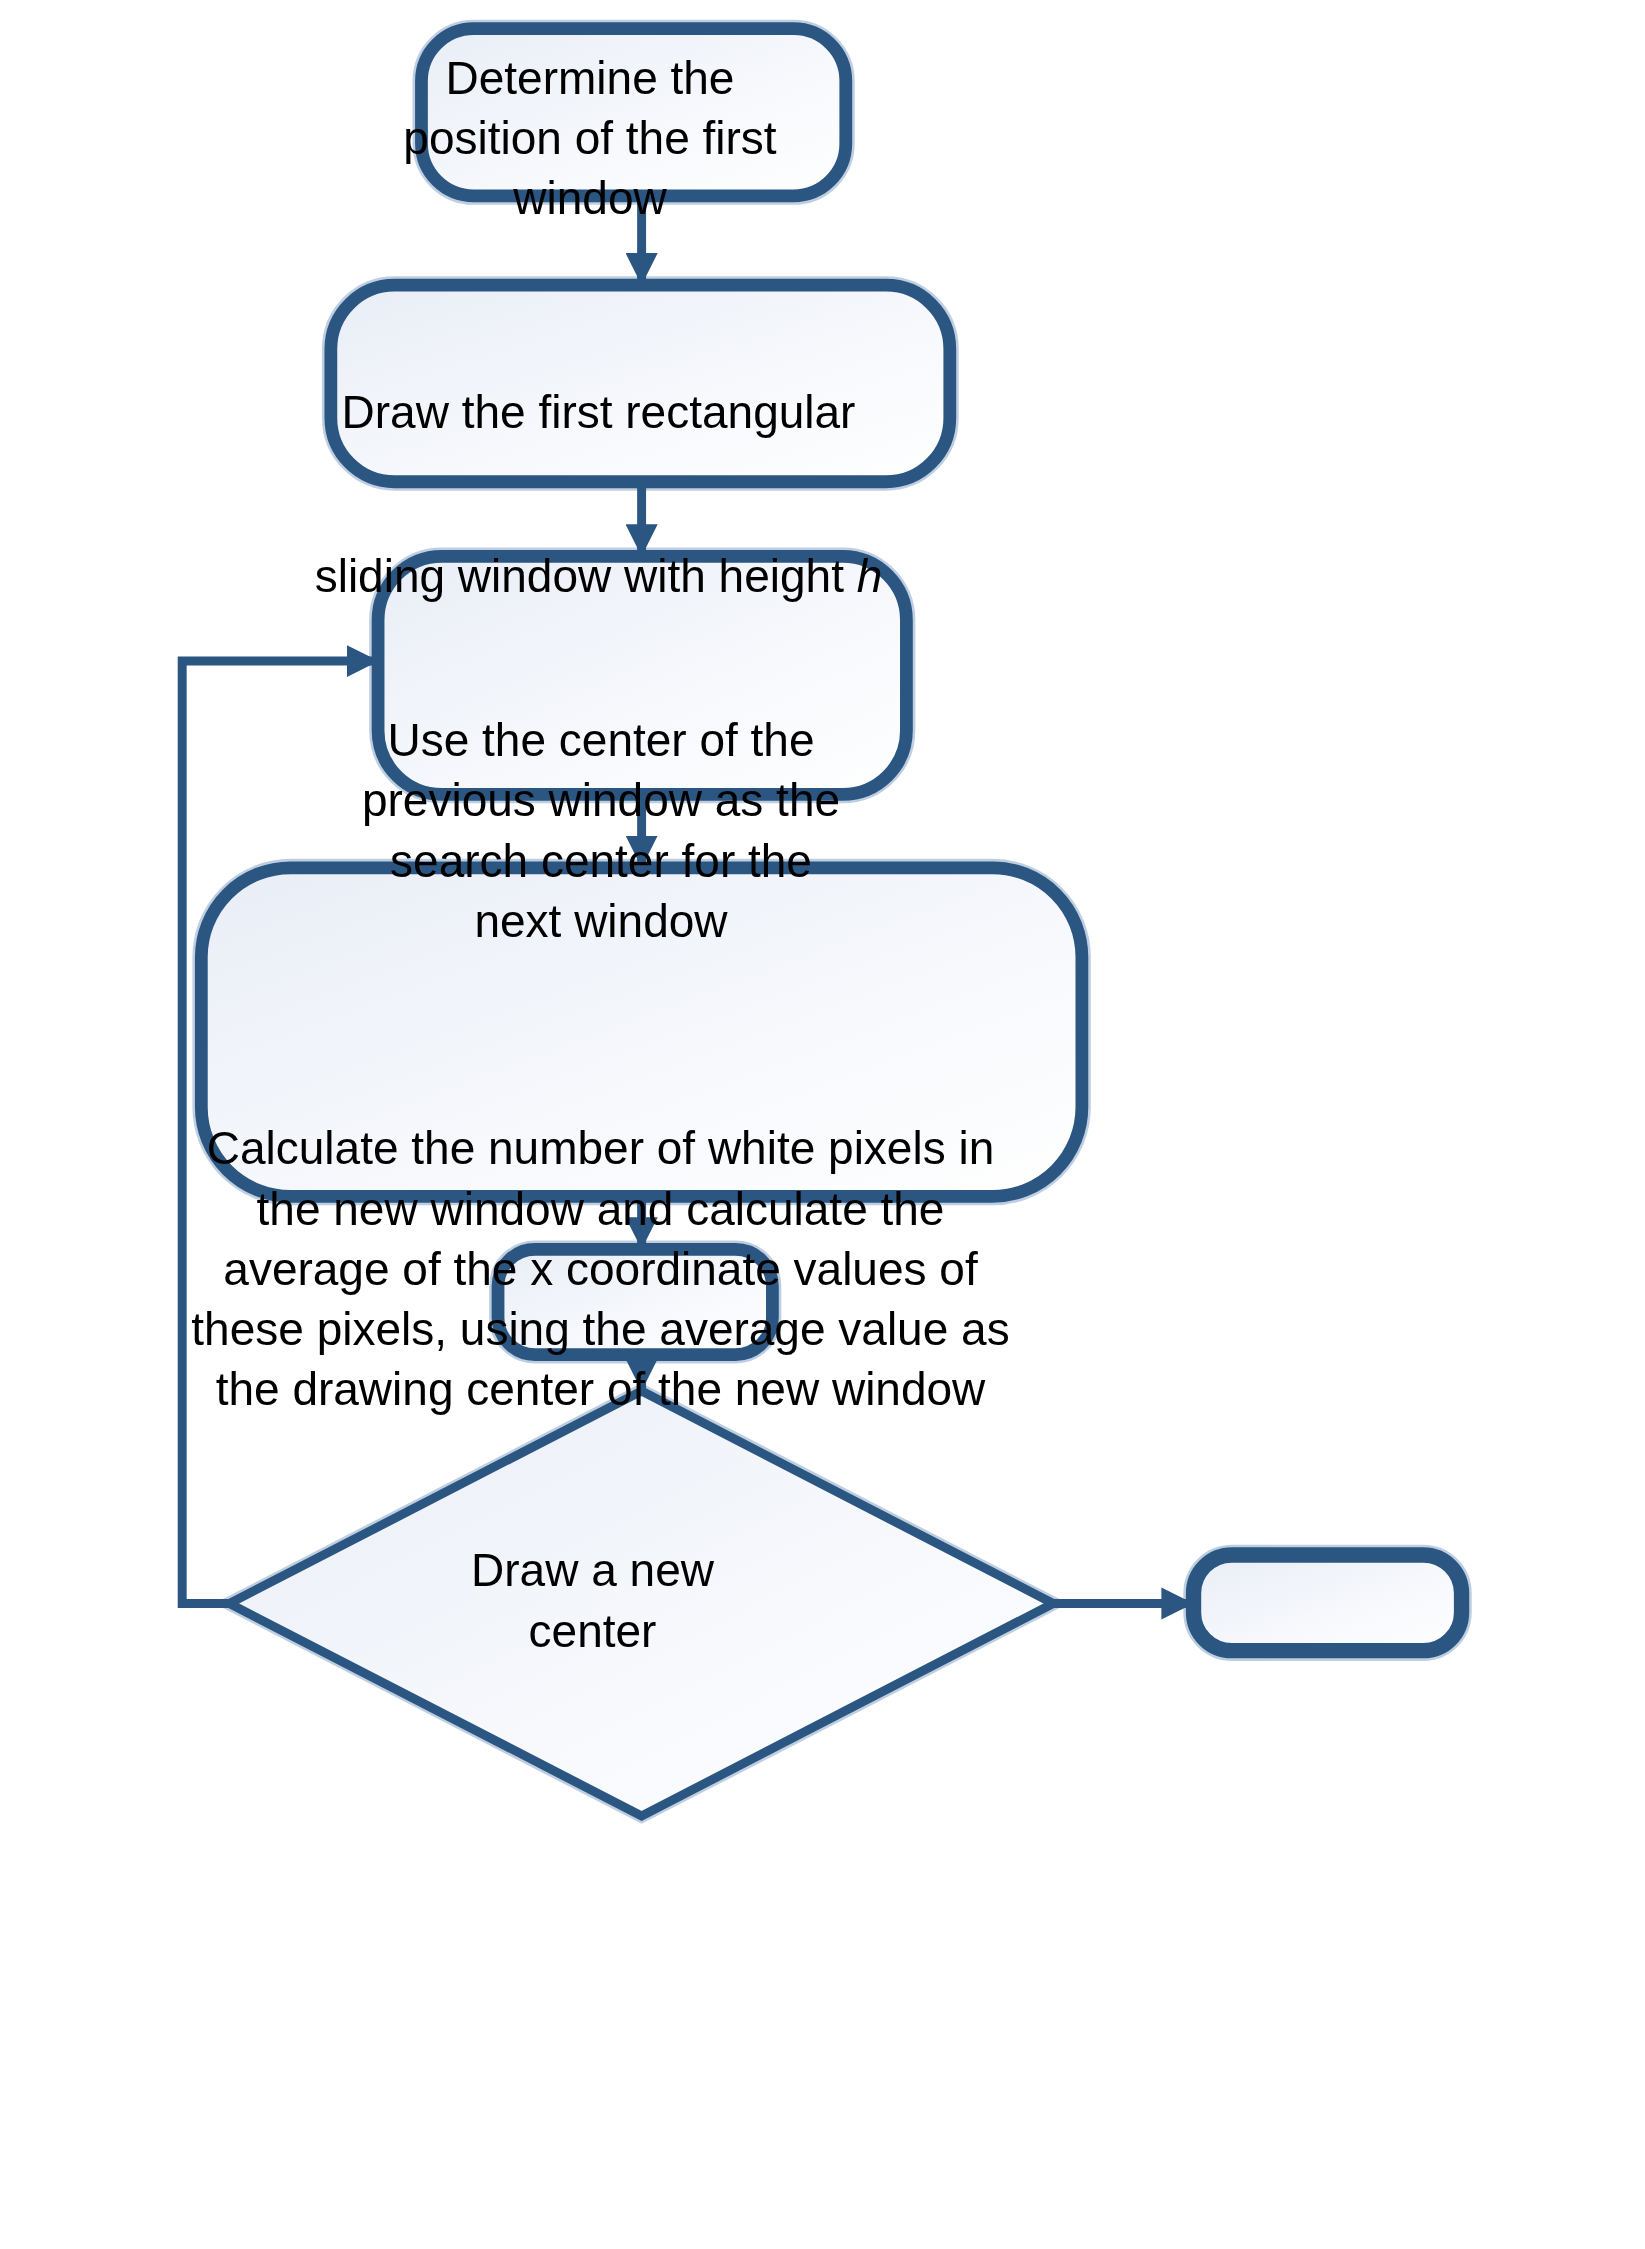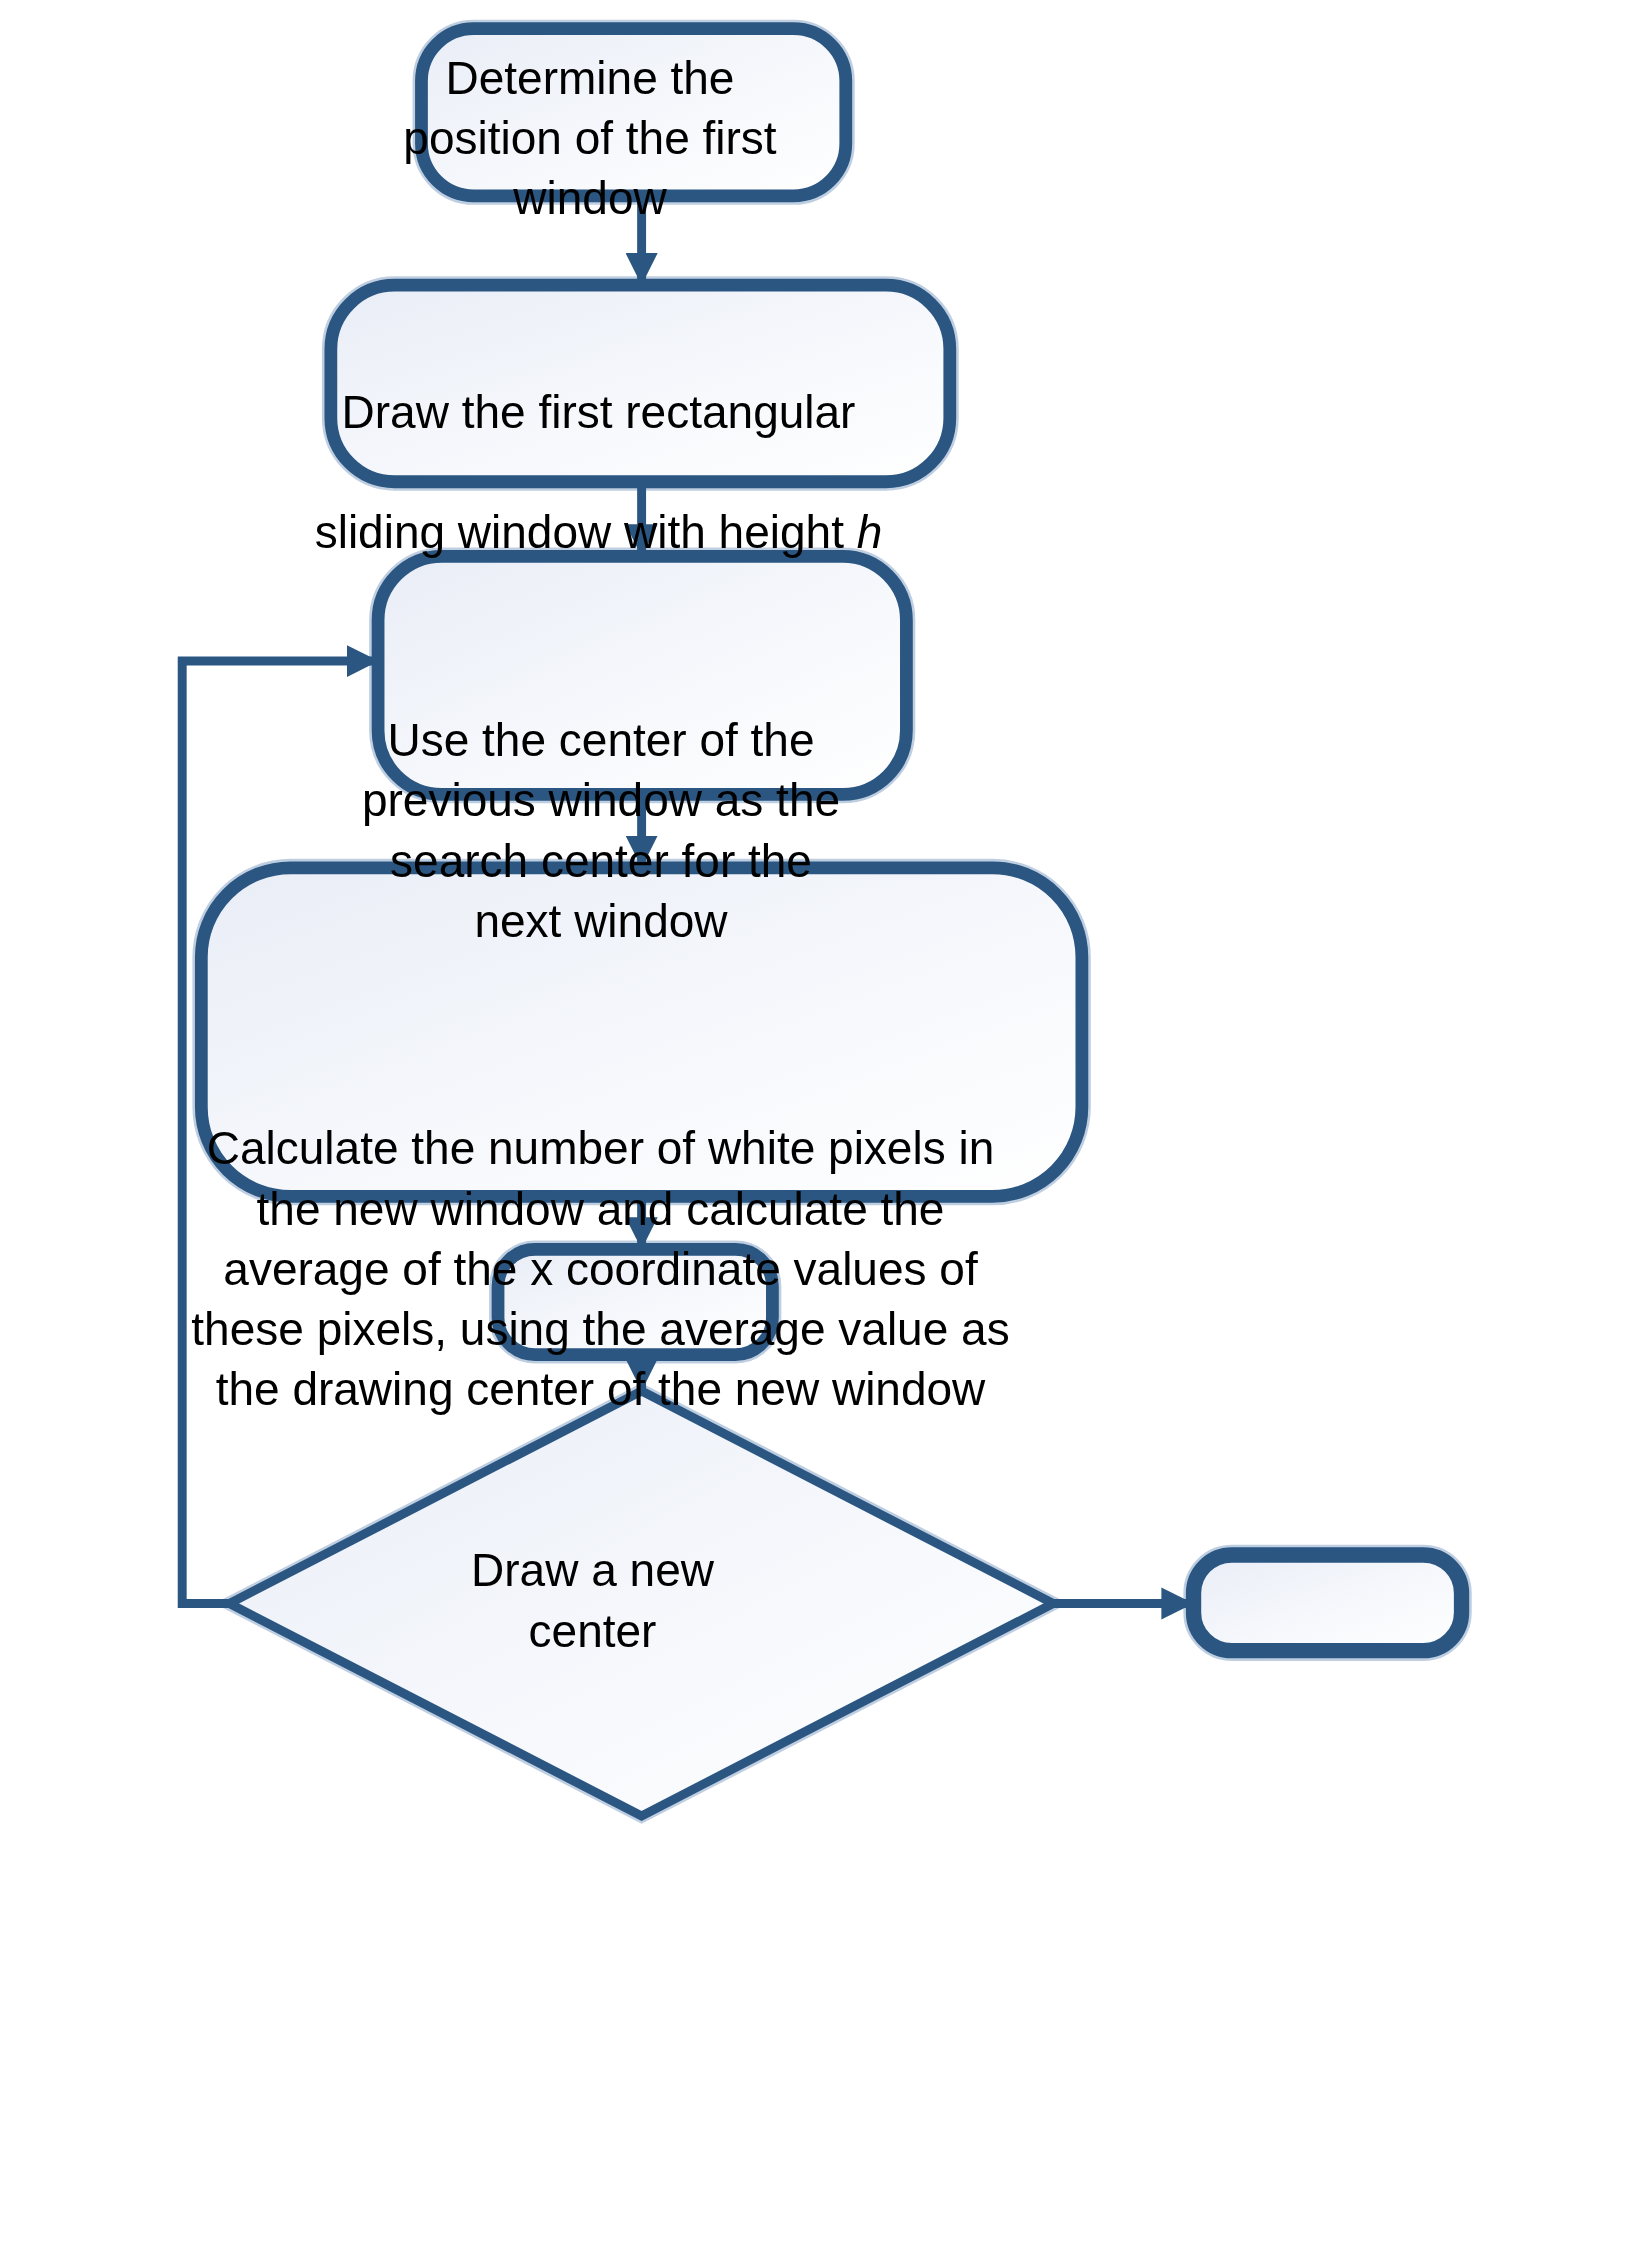--- a/index.html
+++ b/index.html
@@ -19,21 +19,21 @@
     display: flex;
     align-items: center;
     justify-content: center;
     text-align: center;
     white-space: pre-line;
     font-size: 46px;
     line-height: 1.31;
     color: #000000;
   }
   .node-label .stack { width: 100%; }
-  .node-label .stack div { white-space: normal; }
+  .node-label .stack div { white-space: normal; margin-top: 44px; }
   .edge-label {
     position: absolute;
     display: flex;
     align-items: center;
     justify-content: center;
     font-size: 47px;
     color: #000000;
   }
   .var { font-style: italic; }
 </style>

